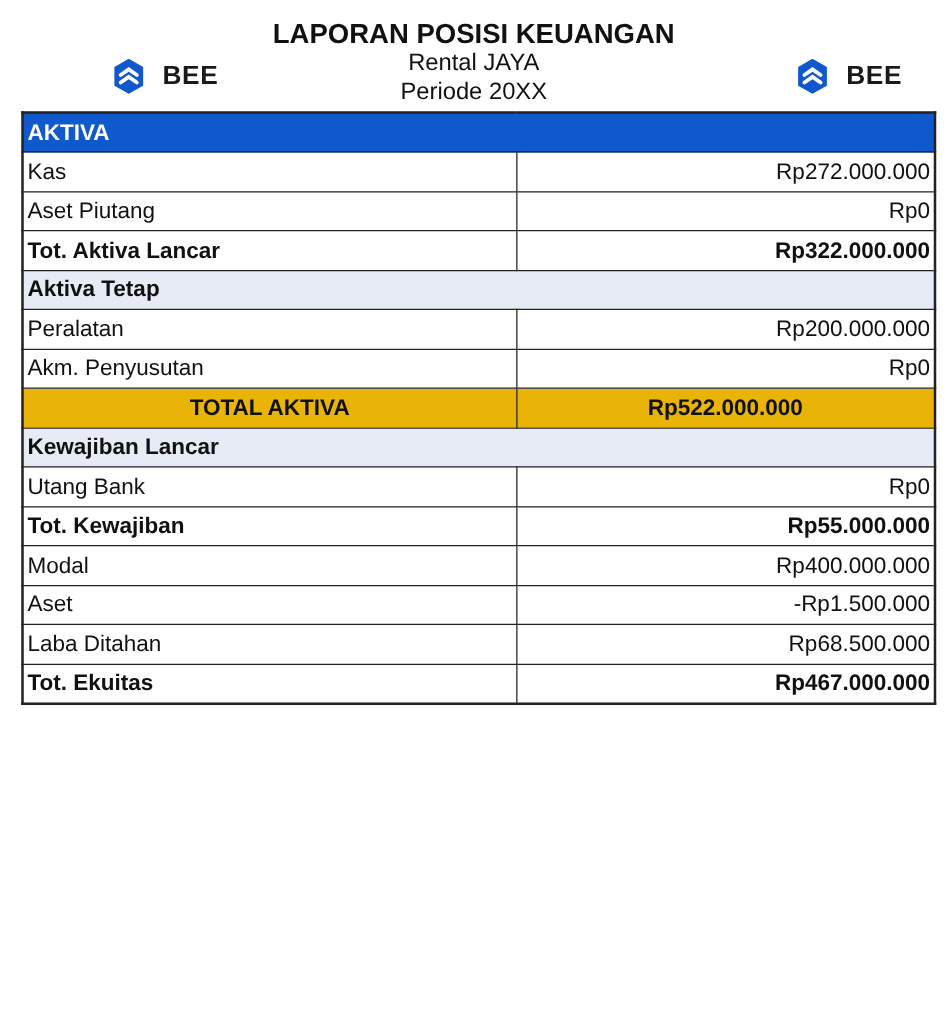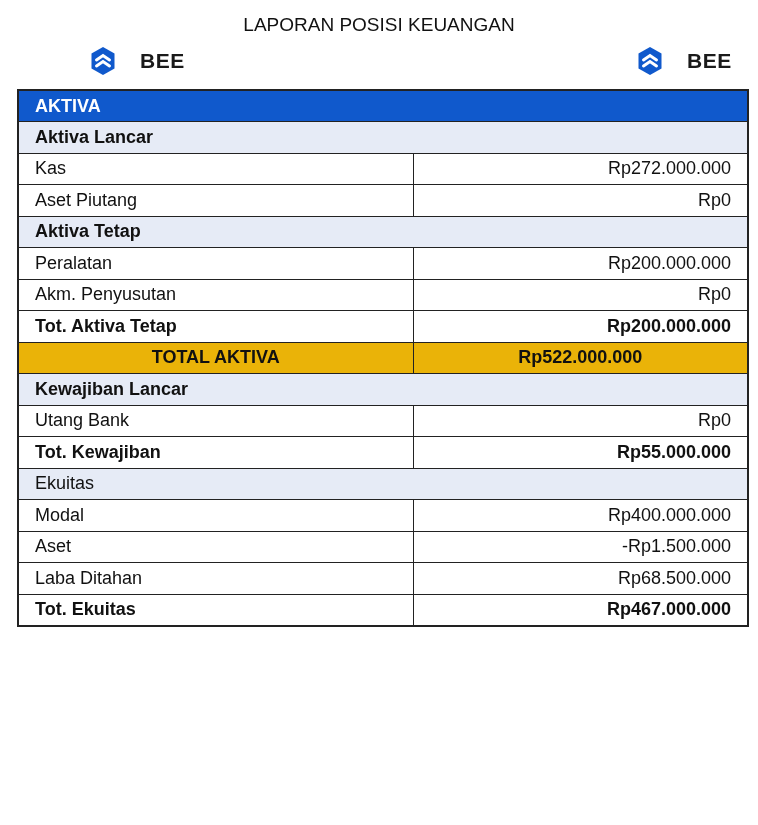--- a/index.html
+++ b/index.html
@@ -1,25 +1,25 @@
 <!DOCTYPE html>
 <html><head>
 <meta charset="utf-8">
 <style>
   html, body { margin:0; padding:0; background:#ffffff; }
   body { width:758px; height:825px; position:relative; font-family:"Liberation Sans", sans-serif; color:#111; overflow:hidden; }
   .header { position:absolute; left:0; top:0; width:758px; height:90px; }
-  .title { position:absolute; left:0; width:758px; top:14px; text-align:center; font-weight:normal; font-size:19px; }
+  .title { position:absolute; left:0; width:758px; top:14px; text-align:center; font-weight:bold; font-size:22px; }
   .subtitle { position:absolute; left:0; width:758px; top:39px; text-align:center; font-size:19px; line-height:23px; }
-  .logo { position:absolute; top:46px; display:flex; align-items:center; gap:24px; }
+  .logo { position:absolute; top:46px; display:flex; align-items:center; gap:14px; }
   .logo .word { font-weight:bold; font-size:21px; letter-spacing:0.5px; color:#1a1a1a; }
   .logo-left { left:90px; }
   .logo-right { left:637px; }
   table { position:absolute; left:17px; top:89px; width:732px; border-collapse:collapse; border:2px solid #222; }
-  td { border:1px solid #222; height:31.5px; padding:0 16px; font-size:18px; box-sizing:border-box; }
+  td { border:1px solid #222; height:31.5px; padding:0 3px; font-size:18px; box-sizing:border-box; }
   tr.section td { background:#1059cc; color:#fff; font-weight:bold; border-left:none; border-right:none; }
   tr.group td { background:#e6ebf6; }
   tr.group.bold td { font-weight:bold; }
   tr.total td { font-weight:bold; }
   tr.grand td { background:#eab308; font-weight:bold; }
   td.label { width:395px; }
   td.val { text-align:right;margin-left:12px; }
   td.center { text-align:center; }
 </style>
 </head>
@@ -28,79 +28,77 @@
 <div class="header">
   <div class="logo logo-left">
     <svg width="26" height="30" viewBox="0 0 26 30">
       <path d="M13 1 L24.5 7.5 L24.5 22.5 L13 29 L1.5 22.5 L1.5 7.5 Z" fill="#1059cc"></path>
       <path d="M6.5 14 L13 9.5 L19.5 14" stroke="#fff" stroke-width="3" fill="none" stroke-linecap="round"></path>
       <path d="M6.5 20 L13 15.5 L19.5 20" stroke="#fff" stroke-width="3" fill="none" stroke-linecap="round"></path>
     </svg>
     <span class="word">BEE</span>
   </div>
   <div class="title">LAPORAN POSISI KEUANGAN</div>
+  <div class="subtitle">
+    <div>Rental JAYA</div>
+    <div>Periode 20XX</div>
+  </div>
   <div class="logo logo-right">
     <svg width="26" height="30" viewBox="0 0 26 30">
       <path d="M13 1 L24.5 7.5 L24.5 22.5 L13 29 L1.5 22.5 L1.5 7.5 Z" fill="#1059cc"></path>
       <path d="M6.5 14 L13 9.5 L19.5 14" stroke="#fff" stroke-width="3" fill="none" stroke-linecap="round"></path>
       <path d="M6.5 20 L13 15.5 L19.5 20" stroke="#fff" stroke-width="3" fill="none" stroke-linecap="round"></path>
     </svg>
     <span class="word">BEE</span>
   </div>
 </div>
 
 <table>
   <tbody>
       <tr class="section">
     <td colspan="2">AKTIVA</td>
   </tr>
-  <tr class="group bold">
-    <td colspan="2">Aktiva Lancar</td>
-  </tr>
   <tr>
     <td class="label">Kas</td>
     <td class="val">Rp272.000.000</td>
   </tr>
   <tr>
     <td class="label">Aset Piutang</td>
     <td class="val">Rp0</td>
+  </tr>
+  <tr class="total">
+    <td class="label">Tot. Aktiva Lancar</td>
+    <td class="val">Rp322.000.000</td>
   </tr>
   <tr class="group bold">
     <td colspan="2">Aktiva Tetap</td>
   </tr>
   <tr>
     <td class="label">Peralatan</td>
     <td class="val">Rp200.000.000</td>
   </tr>
   <tr>
     <td class="label">Akm. Penyusutan</td>
     <td class="val">Rp0</td>
-  </tr>
-  <tr class="total">
-    <td class="label">Tot. Aktiva Tetap</td>
-    <td class="val">Rp200.000.000</td>
   </tr>
   <tr class="grand">
     <td class="label center">TOTAL AKTIVA</td>
     <td class="center">Rp522.000.000</td>
   </tr>
 
   <tr class="group bold">
     <td colspan="2">Kewajiban Lancar</td>
   </tr>
   <tr>
     <td class="label">Utang Bank</td>
     <td class="val">Rp0</td>
   </tr>
   <tr class="total">
     <td class="label">Tot. Kewajiban</td>
     <td class="val">Rp55.000.000</td>
-  </tr>
-  <tr class="group">
-    <td colspan="2">Ekuitas</td>
   </tr>
   <tr>
     <td class="label">Modal</td>
     <td class="val">Rp400.000.000</td>
   </tr>
   <tr>
     <td class="label">Aset</td>
     <td class="val">-Rp1.500.000</td>
   </tr>
   <tr>

